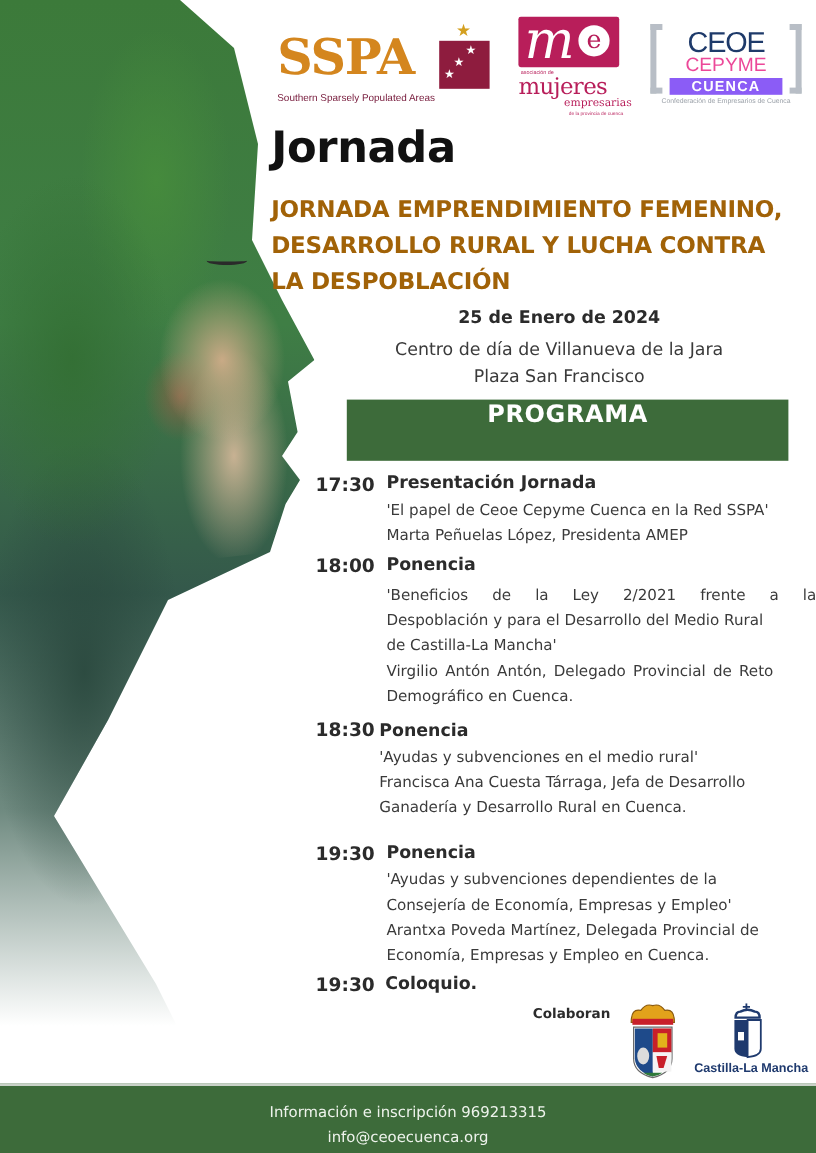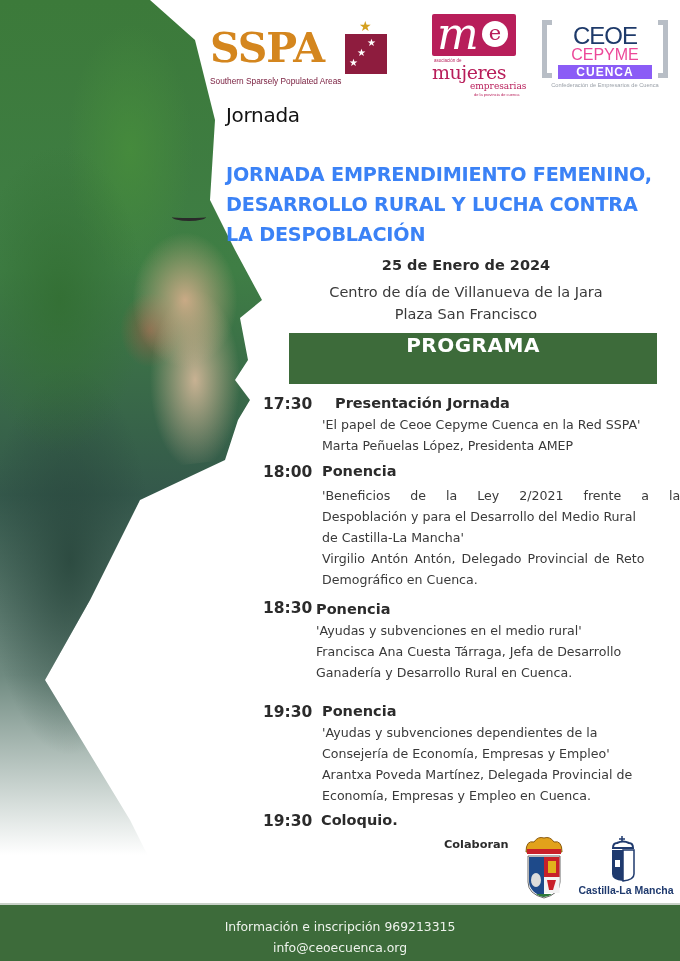--- a/index.html
+++ b/index.html
@@ -24,21 +24,21 @@
       radial-gradient(ellipse 60px 120px at 195px 380px, rgba(225,190,160,0.85), rgba(225,190,160,0) 75%),
       radial-gradient(ellipse 40px 50px at 150px 330px, rgba(180,90,70,0.55), rgba(180,90,70,0) 75%);
     clip-path: polygon(110px 150px, 195px 160px, 215px 200px, 235px 250px, 262px 300px, 240px 318px, 248px 360px, 235px 380px, 250px 400px, 238px 420px, 225px 460px, 140px 470px, 110px 300px);
   }
   .portrait .eye {
     position: absolute; left: 172px; top: 213px; width: 34px; height: 8px;
     border-bottom: 3px solid #2a2a2a; border-radius: 0 0 50% 50%;
   }
 
   
-  .logo-sspa { position: absolute; left: 208px; top: 18px; width: 180px; height: 72px; }
+  .logo-sspa { position: absolute; left: 229px; top: 18px; width: 180px; height: 72px; }
   .logo-sspa .word {
     position: absolute; left: 2px; top: 6px;
     font-family: "DejaVu Serif", serif; font-weight: bold; font-size: 41px; letter-spacing: -1px;
     color: #d4861e;
   }
   .logo-sspa .flag {
     position: absolute; left: 137px; top: 16px; width: 42px; height: 40px; background: #8e1c3e;
   }
   .logo-sspa .flag .star { position: absolute; color: #ffffff; font-size: 10px; line-height: 10px; }
   .logo-sspa .top-star { position: absolute; left: 151px; top: 0px; color: #d4a020; font-size: 14px; }
@@ -88,26 +88,26 @@
     text-align: center; font-family: "Liberation Sans", sans-serif; font-weight: bold; font-size: 12px; line-height: 14px; letter-spacing: 1px;
   }
   .logo-ceoe .conf {
     position: absolute; left: 0px; top: 62px; width: 130px; text-align: center;
     font-family: "Liberation Sans", sans-serif; font-size: 5.7px; color: #9aa0a8; white-space: nowrap;
   }
 
   
   .kicker {
     position: absolute; left: 226px; top: 103px;
-    font-family: "DejaVu Sans", sans-serif; font-weight: normal; font-size: 20px; color: #111111; letter-spacing: -0.3px;
+    font-family: "DejaVu Sans", sans-serif; font-weight: bold; font-size: 36px; color: #111111; letter-spacing: -0.3px;
   }
   .title {
     position: absolute; left: 226px; top: 160px; width: 450px;
     font-family: "DejaVu Sans", sans-serif; font-weight: bold; font-size: 19.2px; line-height: 30px;
-    color: #3b82f6; letter-spacing: -0.2px;
+    color: #a16207; letter-spacing: -0.2px;
   }
   .title span { display: block; white-space: nowrap; }
 
   .event-date {
     position: absolute; left: 300px; top: 257px; width: 332px; text-align: center;
     font-family: "DejaVu Sans", sans-serif; font-weight: bold; font-size: 14.5px; color: #2b2b2b;
   }
   .venue {
     position: absolute; left: 300px; top: 281px; width: 332px; text-align: center;
     font-family: "DejaVu Sans", sans-serif; font-size: 14.5px; line-height: 22px; color: #3a3a3a;
@@ -208,21 +208,21 @@
   <span>Centro de día de Villanueva de la Jara</span>
   <span>Plaza San Francisco</span>
 </div>
 
 <div class="programa-band">
   <span>PROGRAMA</span>
 </div>
 
 <div class="item" style="left:263px;top:395px;">
   <span class="time">17:30</span>
-  <span class="head" style="left:72px;">Presentación Jornada</span>
+  <span class="head" style="left:59px;">Presentación Jornada</span>
   <div class="lines" style="left:59px;top:19px;">
     <span>'El papel de Ceoe Cepyme Cuenca en la Red SSPA'</span>
     <span>Marta Peñuelas López, Presidenta AMEP</span>
   </div>
 </div>
 
 <div class="item" style="left:263px;top:463px;">
   <span class="time">18:00</span>
   <span class="head" style="left:59px;">Ponencia</span>
   <div class="lines" style="left:59px;top:22px;width:358px;">

